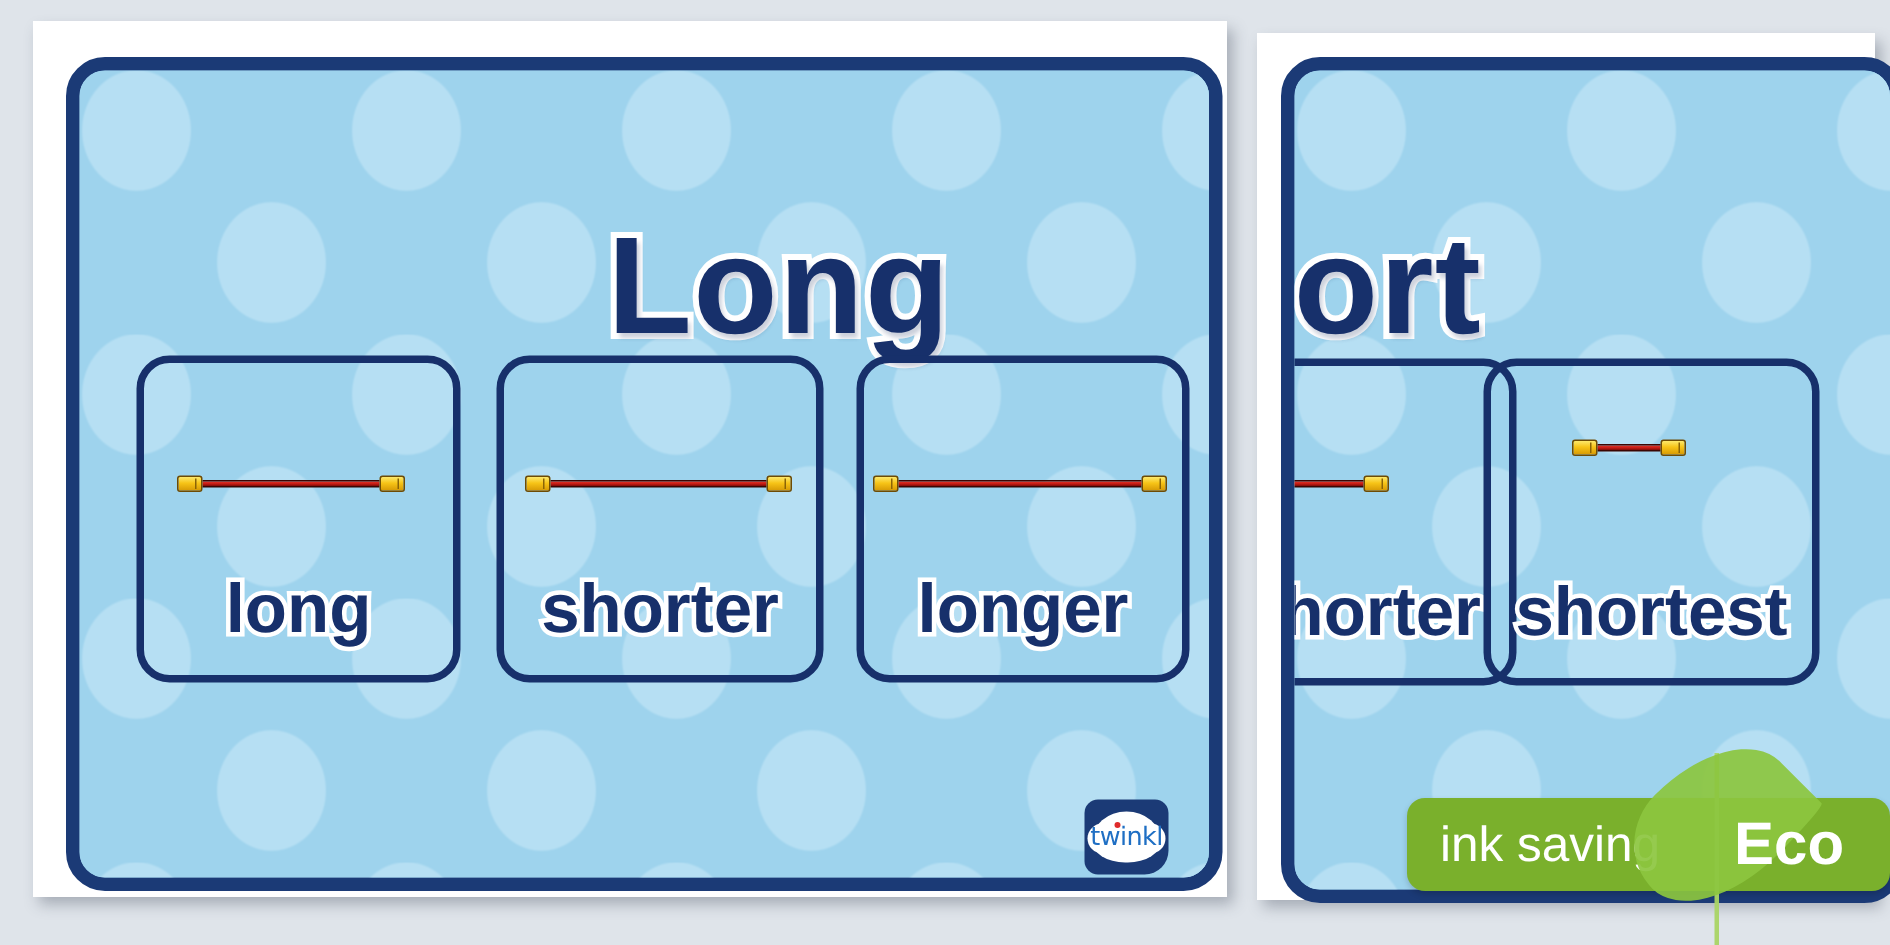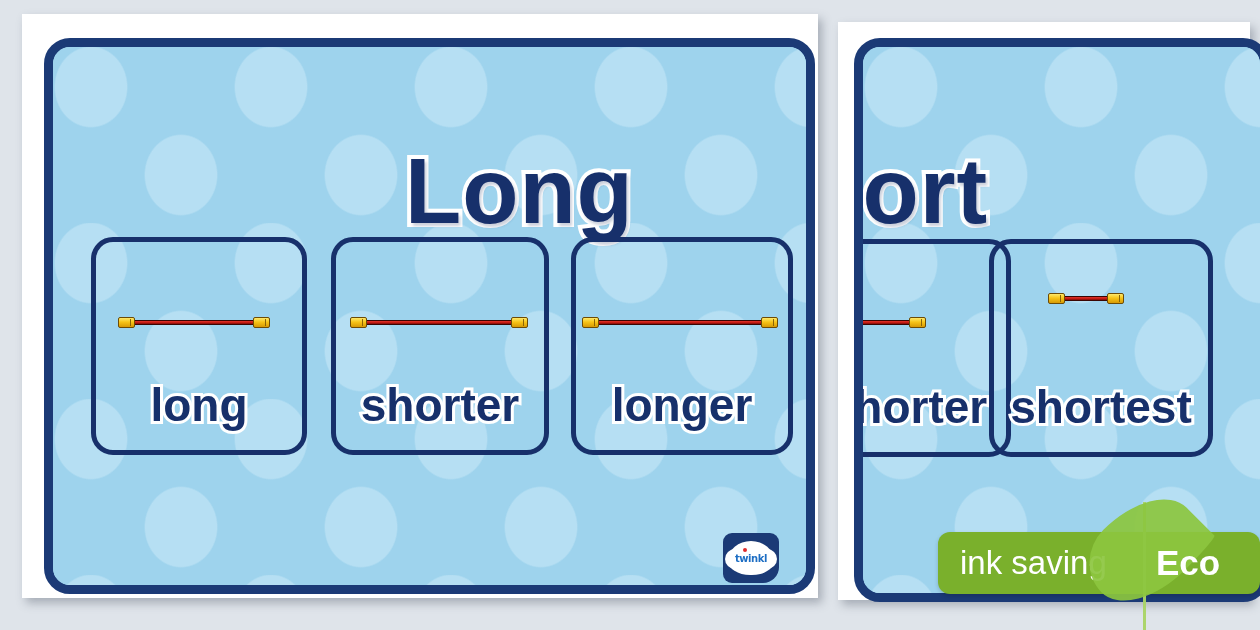--- a/index.html
+++ b/index.html
@@ -158,22 +158,22 @@
     content: "";
     position: absolute;
     background: #ffffff;
     border-radius: 50%;
   }
   .twinkl-cloud::before { width: 20px; height: 20px; left: -3px; top: 8px; }
   .twinkl-cloud::after  { width: 20px; height: 20px; right: -3px; top: 8px; }
   .twinkl-word {
     position: relative;
     z-index: 2;
-    font-size: 10px;
-    font-weight: bold;
+    font-size: 17px;
+    font-weight: normal;
     color: #1f6fc4;
     letter-spacing: -.4px;
     font-family: "DejaVu Sans", sans-serif;
   }
   .twinkl-dot {
     position: absolute;
     z-index: 3;
     top: 7px;
     left: 15px;
     width: 4px;
@@ -226,21 +226,21 @@
     height: 160px;
     background: #a9d465;
     opacity: .95;
   }
   .eco-eco {
     position: absolute;
     left: 218px;
     top: 0;
     height: 60px;
     line-height: 62px;
-    font-size: 35px;
+    font-size: 40px;
     font-weight: bold;
     color: #ffffff;
     white-space: nowrap;
   }
 </style>
 </head>
 <body>
 
 <div id="stage">
 

